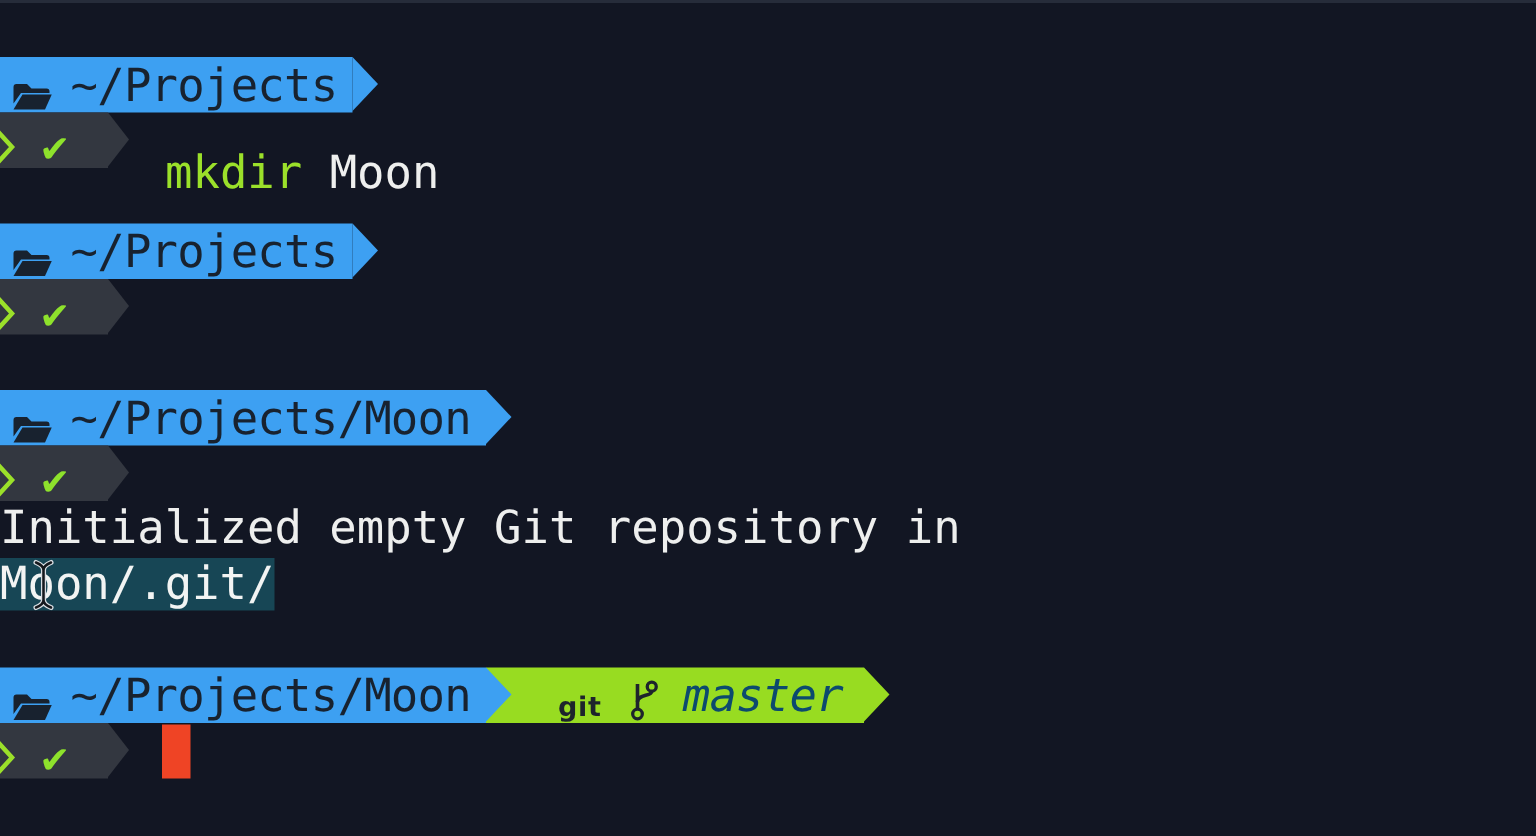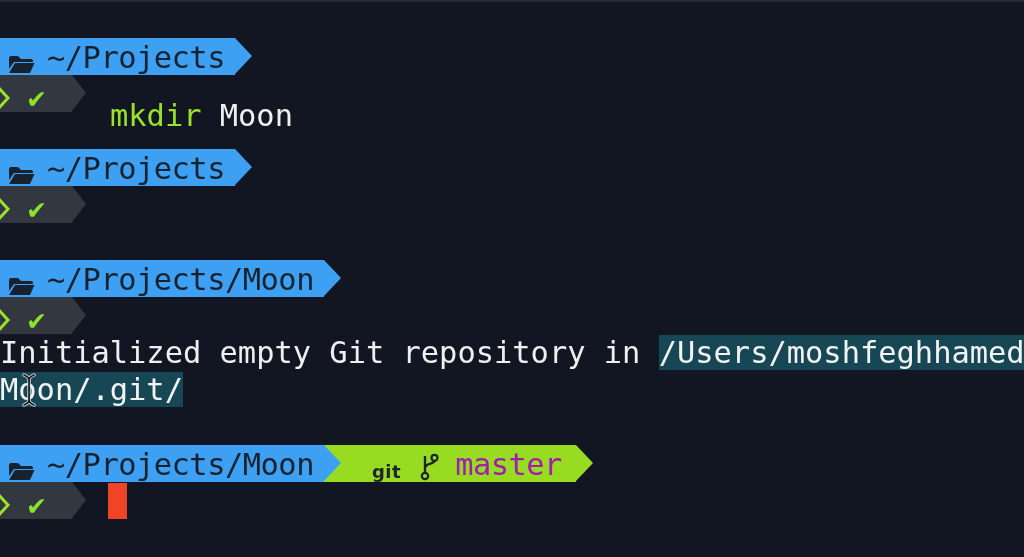--- a/index.html
+++ b/index.html
@@ -46,21 +46,21 @@
   .u{text-decoration:underline;text-decoration-thickness:2px;text-underline-offset:6px;}
 
   .out{color:#eeefee;}
   .hl{background:#174655;color:#f2f4f3;}
 
   .git-label{
     font-family:"DejaVu Sans","Liberation Sans",sans-serif;
     font-size:18px;font-weight:bold;letter-spacing:0.5px;color:#1e242c;
   }
   .branch-svg{margin:0 14px 0 18px;flex:none;}
-  .branch-name{color:#a21caf;letter-spacing:-0.5px;}
+  .branch-name{color:#0c4a6e;letter-spacing:-0.5px;font-style:italic;}
 
   .cursor-block{
     margin-left:36px;width:19px;height:36px;background:#ef4425;flex:none;
   }
   .ibeam{position:absolute;left:21px;top:2px;z-index:3;}
 </style>
 </head>
 <body>
 
 <div class="terminal">
@@ -118,21 +118,21 @@
     </div>
   </div>
   <div class="row">
     <div class="chip dark">
       <svg class="chev-svg" width="14" height="28" viewBox="0 0 14 28">
         <polyline points="0,3 10,14 0,25" fill="none" stroke="#9be02a" stroke-width="3"></polyline>
       </svg>
       <span class="check">✔</span>
     </div>
   </div>
-  <div class="row out"><span>Initialized empty Git repository in </span><span class="hl">/Users/moshfeghhamed</span></div>
+  <div class="row out"><span>Initialized empty Git repository in </span></div>
   <div class="row out">
     <span class="hl">Moon/.git/</span>
     <svg class="ibeam" width="16" height="34" viewBox="0 0 16 34">
       <path d="M3 2 Q8 4 8 7 L8 27 Q8 30 3 32 M13 2 Q8 4 8 7 M13 32 Q8 30 8 27" fill="none" stroke="#d8dde2" stroke-width="3.4" stroke-linecap="round"></path>
       <path d="M3 2 Q8 4 8 7 L8 27 Q8 30 3 32 M13 2 Q8 4 8 7 M13 32 Q8 30 8 27" fill="none" stroke="#15181d" stroke-width="1.7" stroke-linecap="round"></path>
     </svg>
   </div>
 
   <div class="row gap"></div>
 

